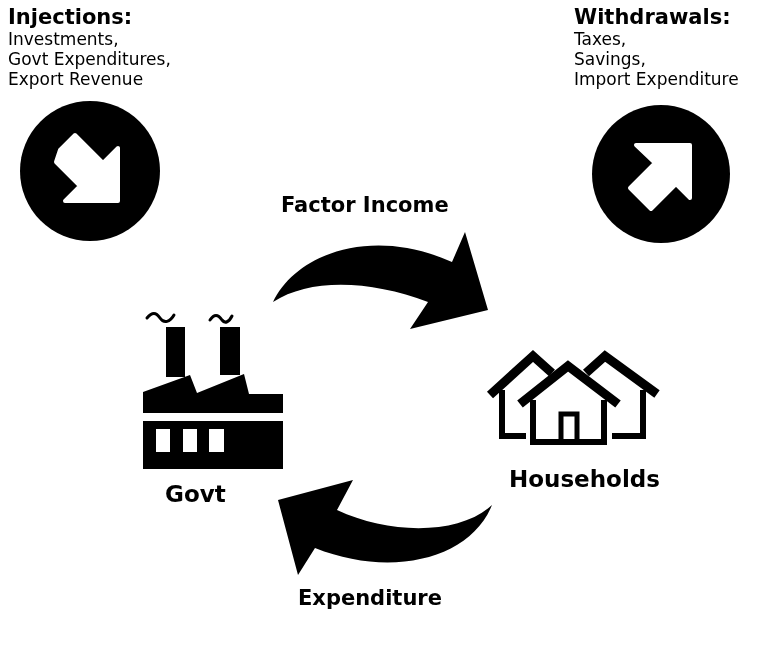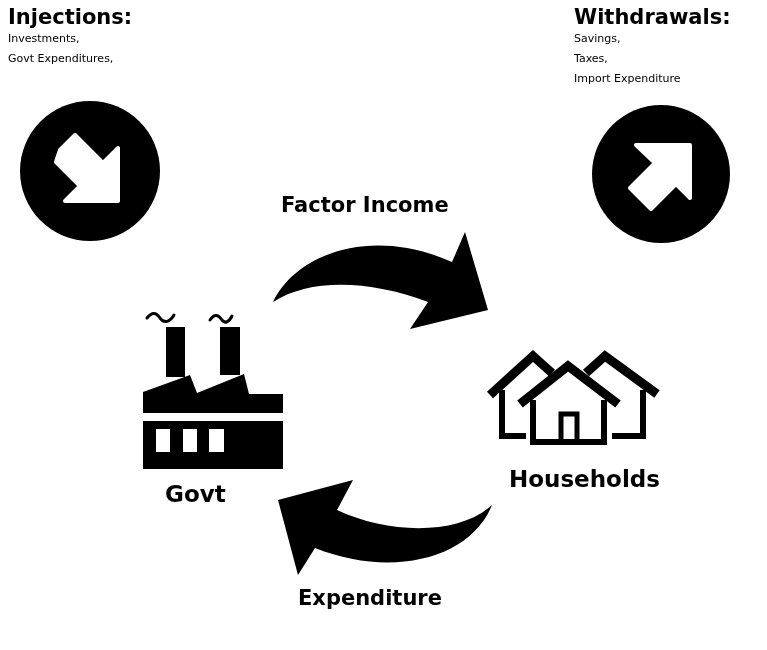--- a/index.html
+++ b/index.html
@@ -1,19 +1,19 @@
 <!DOCTYPE html>
 <html><head>
   <meta charset="utf-8">
   <style>
     html, body { margin: 0; padding: 0; background: #ffffff; }
     body { width: 767px; height: 650px; position: relative; overflow: hidden; font-family: "DejaVu Sans", sans-serif; color: #000; }
     .abs { position: absolute; }
     .title { font-weight: bold; font-size: 21px; line-height: 24px; white-space: nowrap; }
-    .body-line { font-size: 11px; line-height: 20px; white-space: nowrap; }
+    .body-line { font-size: 17px; line-height: 20px; white-space: nowrap; }
     .label { font-weight: bold; font-size: 22px; line-height: 29px; white-space: nowrap; }
     svg { position: absolute; left: 0; top: 0; }
   </style>
 </head>
 <body>
 
 <svg width="767" height="650" viewBox="0 0 767 650">
 
   <g>
     <circle cx="90" cy="171" r="70" fill="#000"></circle>
@@ -74,26 +74,27 @@
     <path d="M 533 400 L 533 442 L 604 442 L 604 400" stroke-width="6"></path>
 
     <path d="M 561 442 L 561 414 L 577 414 L 577 442" stroke-width="5"></path>
   </g>
 </svg>
 
 <div class="abs" style="left:8px; top:5px;">
   <div class="title">Injections:</div>
   <div class="body-line">Investments,</div>
   <div class="body-line">Govt Expenditures,</div>
+  <div class="body-line">Export Revenue</div>
 </div>
 
 <div class="abs" style="left:574px; top:5px;">
   <div class="title">Withdrawals:</div>
+  <div class="body-line">Taxes,</div>
   <div class="body-line">Savings,</div>
-  <div class="body-line">Taxes,</div>
   <div class="body-line">Import Expenditure</div>
 </div>
 
 <div class="abs label" style="left:281px; top:191px; font-size:21px;text-align:right;">Factor Income</div>
 
 <div class="abs label" style="left:165px; top:480px; font-size:23px;">Govt</div>
 
 <div class="abs label" style="left:509px; top:465px; font-size:23px;">Households</div>
 
 <div class="abs" style="left:298px; top:584px;">

